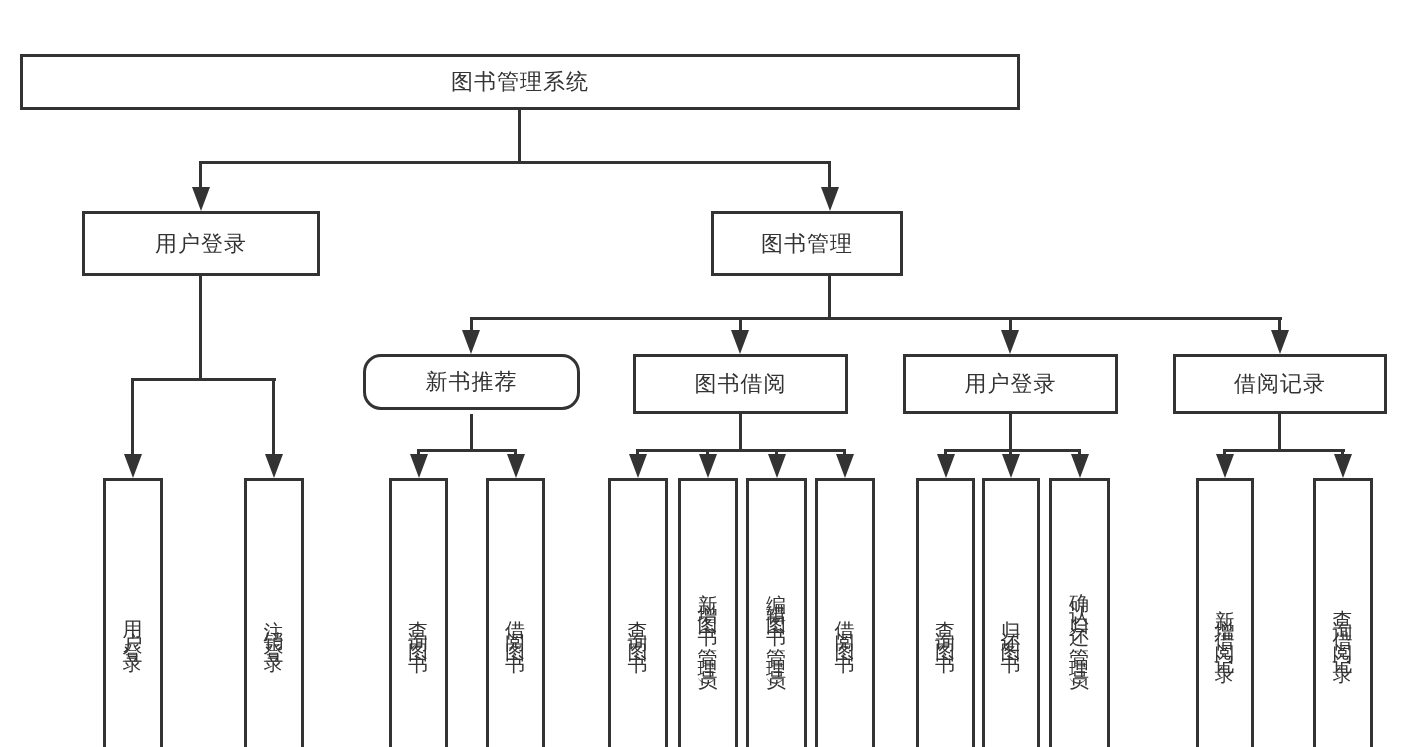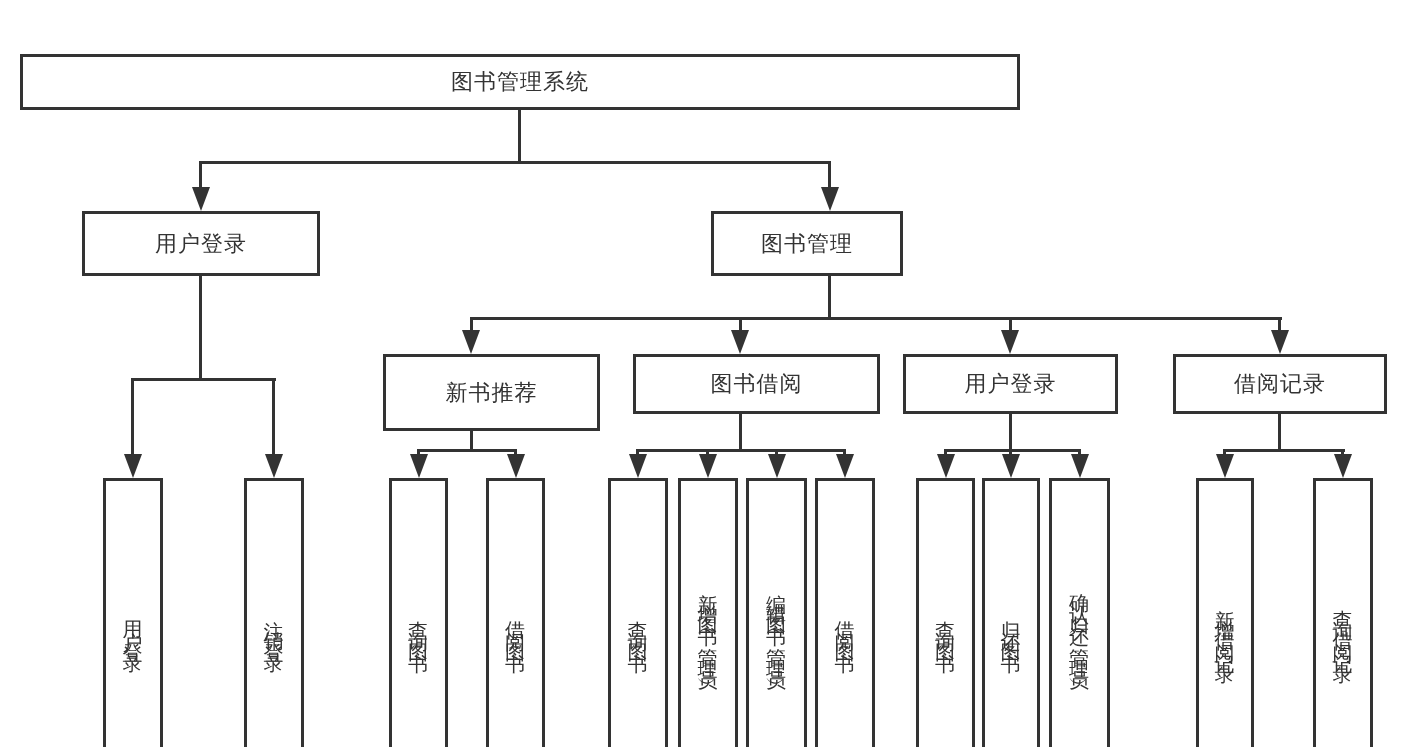--- a/index.html
+++ b/index.html
@@ -101,24 +101,24 @@
   <div class="hl" style="left:470px; top:276px; width:812px;"></div>
   <div class="vl" style="left:470px; top:276px; height:18px;"></div>
   <div class="arrow" style="left:462px; top:289px;"></div>
   <div class="vl" style="left:739px; top:276px; height:18px;"></div>
   <div class="arrow" style="left:731px; top:289px;"></div>
   <div class="vl" style="left:1009px; top:276px; height:18px;"></div>
   <div class="arrow" style="left:1001px; top:289px;"></div>
   <div class="vl" style="left:1278px; top:276px; height:18px;"></div>
   <div class="arrow" style="left:1271px; top:289px;"></div>
 
-  <div class="box" style="left:383px; top:313px; width:217px; height:77px;">
+  <div class="box" style="left:363px; top:313px; width:217px; height:56px;border-radius:18px;">
     <span>新书推荐</span>
   </div>
-  <div class="box" style="left:633px; top:313px; width:247px; height:60px;">
+  <div class="box" style="left:633px; top:313px; width:215px; height:60px;">
     <span>图书借阅</span>
   </div>
   <div class="box" style="left:903px; top:313px; width:215px; height:60px;">
     <span>用户登录</span>
   </div>
   <div class="box" style="left:1173px; top:313px; width:214px; height:60px;">
     <span>借阅记录</span>
   </div>
 
   <div class="vl" style="left:470px; top:373px; height:38px;"></div>

